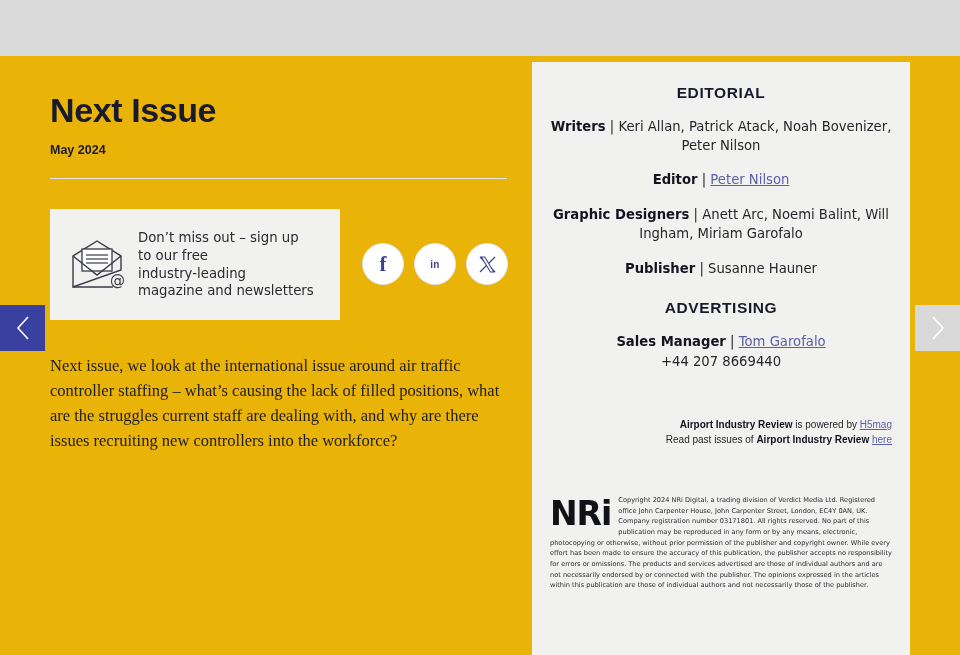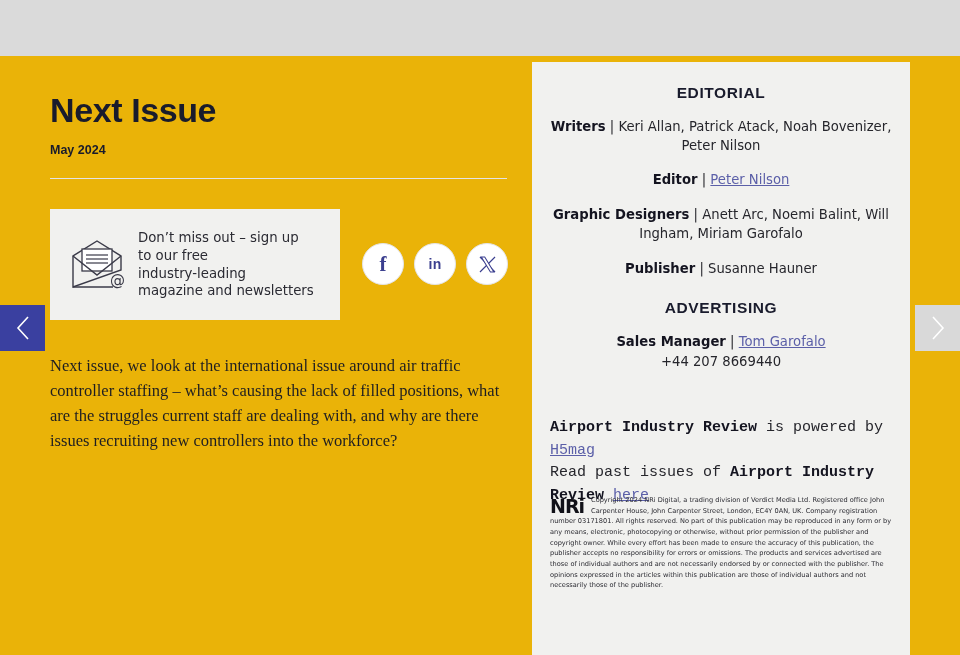--- a/index.html
+++ b/index.html
@@ -82,21 +82,21 @@
     border: 1px solid #e4e4e7;
     background: #fff;
     display: flex; align-items: center; justify-content: center;
     cursor: pointer;
   }
   .social-btn .glyph {
     color: #3b3f8f;
     font-weight: bold;
   }
   .fb-glyph { font-size: 21px; font-family: "Liberation Serif", serif; }
-  .li-glyph { font-size: 14px; letter-spacing: 0.3px; }
+  .li-glyph { font-size: 10px; letter-spacing: 0.3px; }
 
   
   .body-copy {
     position: absolute; left: 50px; top: 353px; width: 460px;
     font-family: "Liberation Serif", serif;
     font-size: 16.5px;
     line-height: 1.52;
     color: #1e1e22;
   }
   .body-copy p + p { margin-top: 24px; }
@@ -130,37 +130,37 @@
   }
   .panel-head.advertising { margin-top: 21px; }
   .phone-line {
     text-align: center;
     font-size: 13.2px;
     color: #26262c;
     margin-top: 2px;
     font-family: "DejaVu Sans", sans-serif;
   }
   .powered {
-    text-align: left;
-    font-size: 15px;
+    text-align: right;
+    font-size: 10px;
     line-height: 1.5;
     color: #26262c;
     margin-top: 48px;
-    font-family: Liberation Mono, monospace;
+    font-family: Liberation Sans, sans-serif;
   }
   .powered b { color: #141420; }
 
   
   .copyright-wrap {
     position: absolute; left: 18px; top: 433px;
     width: 344px;
   }
   .copy-logo {
     float: left;
-    font-size: 19px;
+    font-size: 33px;
     font-weight: bold;
     letter-spacing: -1px;
     color: #111118;
     line-height: 1;
     margin: 2px 7px 0 0;
     font-family: "DejaVu Sans", sans-serif;
   }
   .copy-text {
     font-size: 6.6px;
     line-height: 1.62;

